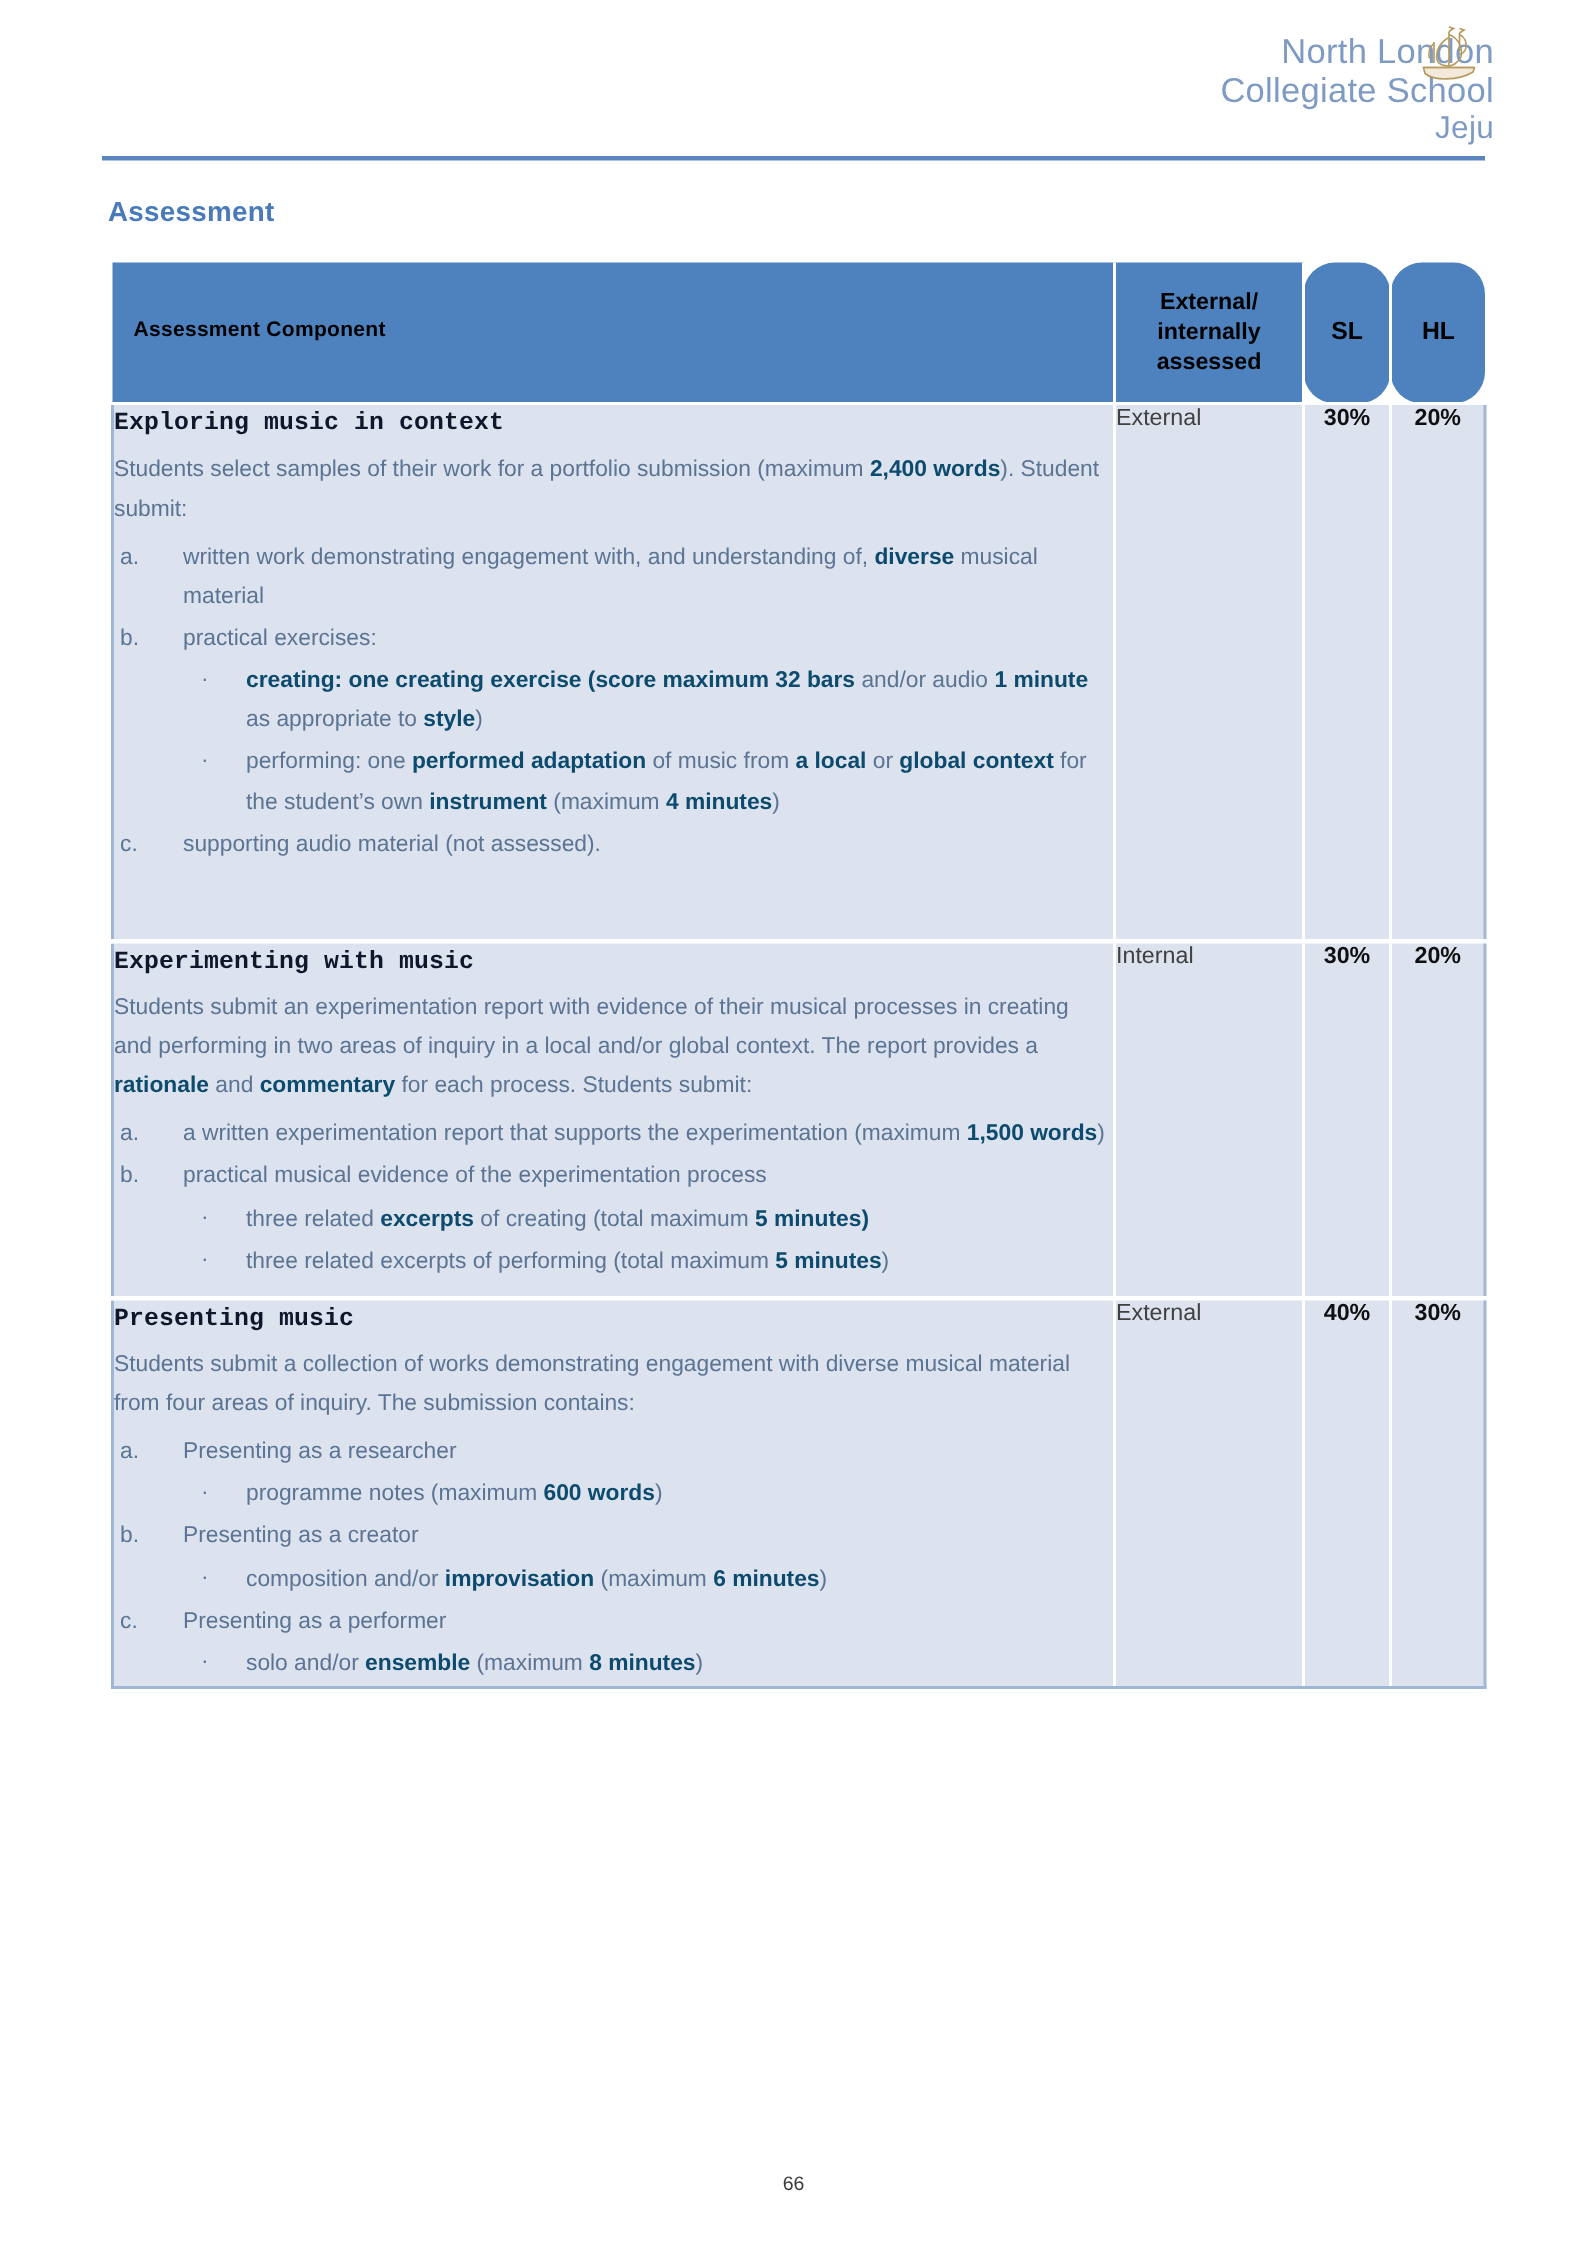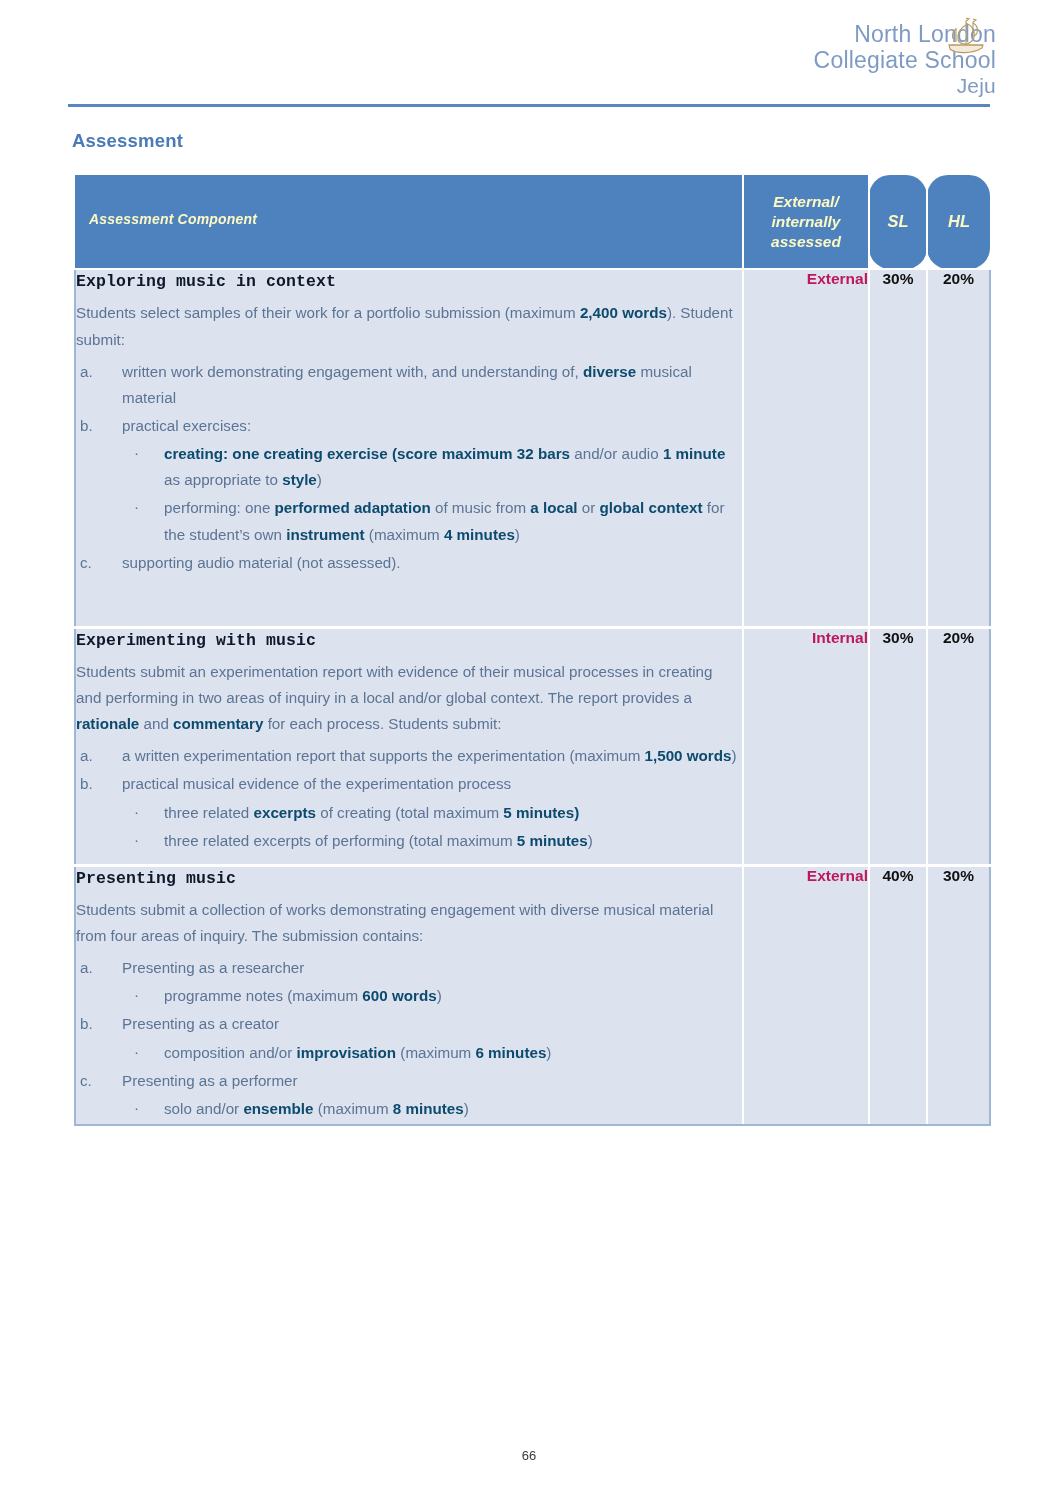--- a/index.html
+++ b/index.html
@@ -73,25 +73,24 @@
     table-layout: fixed;
   }
   .tbl td, .tbl th {
     vertical-align: top;
     padding: 0;
   }
 
   
   .hdr th {
     background: #4d82bf;
-    color: #fef9c3;
+    color: #000000;
     font-weight: bold;
     border-right: 2px solid #ffffff;
     border-bottom: 2px solid #ffffff;
-    font-style: italic;
   }
   .hdr th:last-child { border-right: none; }
   .hdr .h-comp {
     text-align: left;
     padding: 36px 0 34px 14px;
     font-size: 14px;
     letter-spacing: 0.2px;
   }
   .hdr .h-ext {
     text-align: center;
@@ -113,24 +112,24 @@
     border-right: 2px solid #ffffff;
   }
   .brow > td:last-child { border-right: none; }
   .brow.sep > td { border-top: 3px solid #ffffff; }
 
   .cell-main {
     padding: 14px 18px 16px 16px;
     border-left: 2px solid #9fb7d6;
   }
   .cell-ext {
-    text-align: right;
+    text-align: left;
     font-size: 15.5px;
-    font-weight: bold;
-    color: #be185d;
+    font-weight: normal;
+    color: #404040;
     padding-top: 37px;
   }
   .cell-pct {
     text-align: center;
     font-size: 15.5px;
     font-weight: bold;
     color: #101010;
     padding-top: 37px;
   }
   .cell-right-edge { border-right: 2px solid #9fb7d6 !important; }

